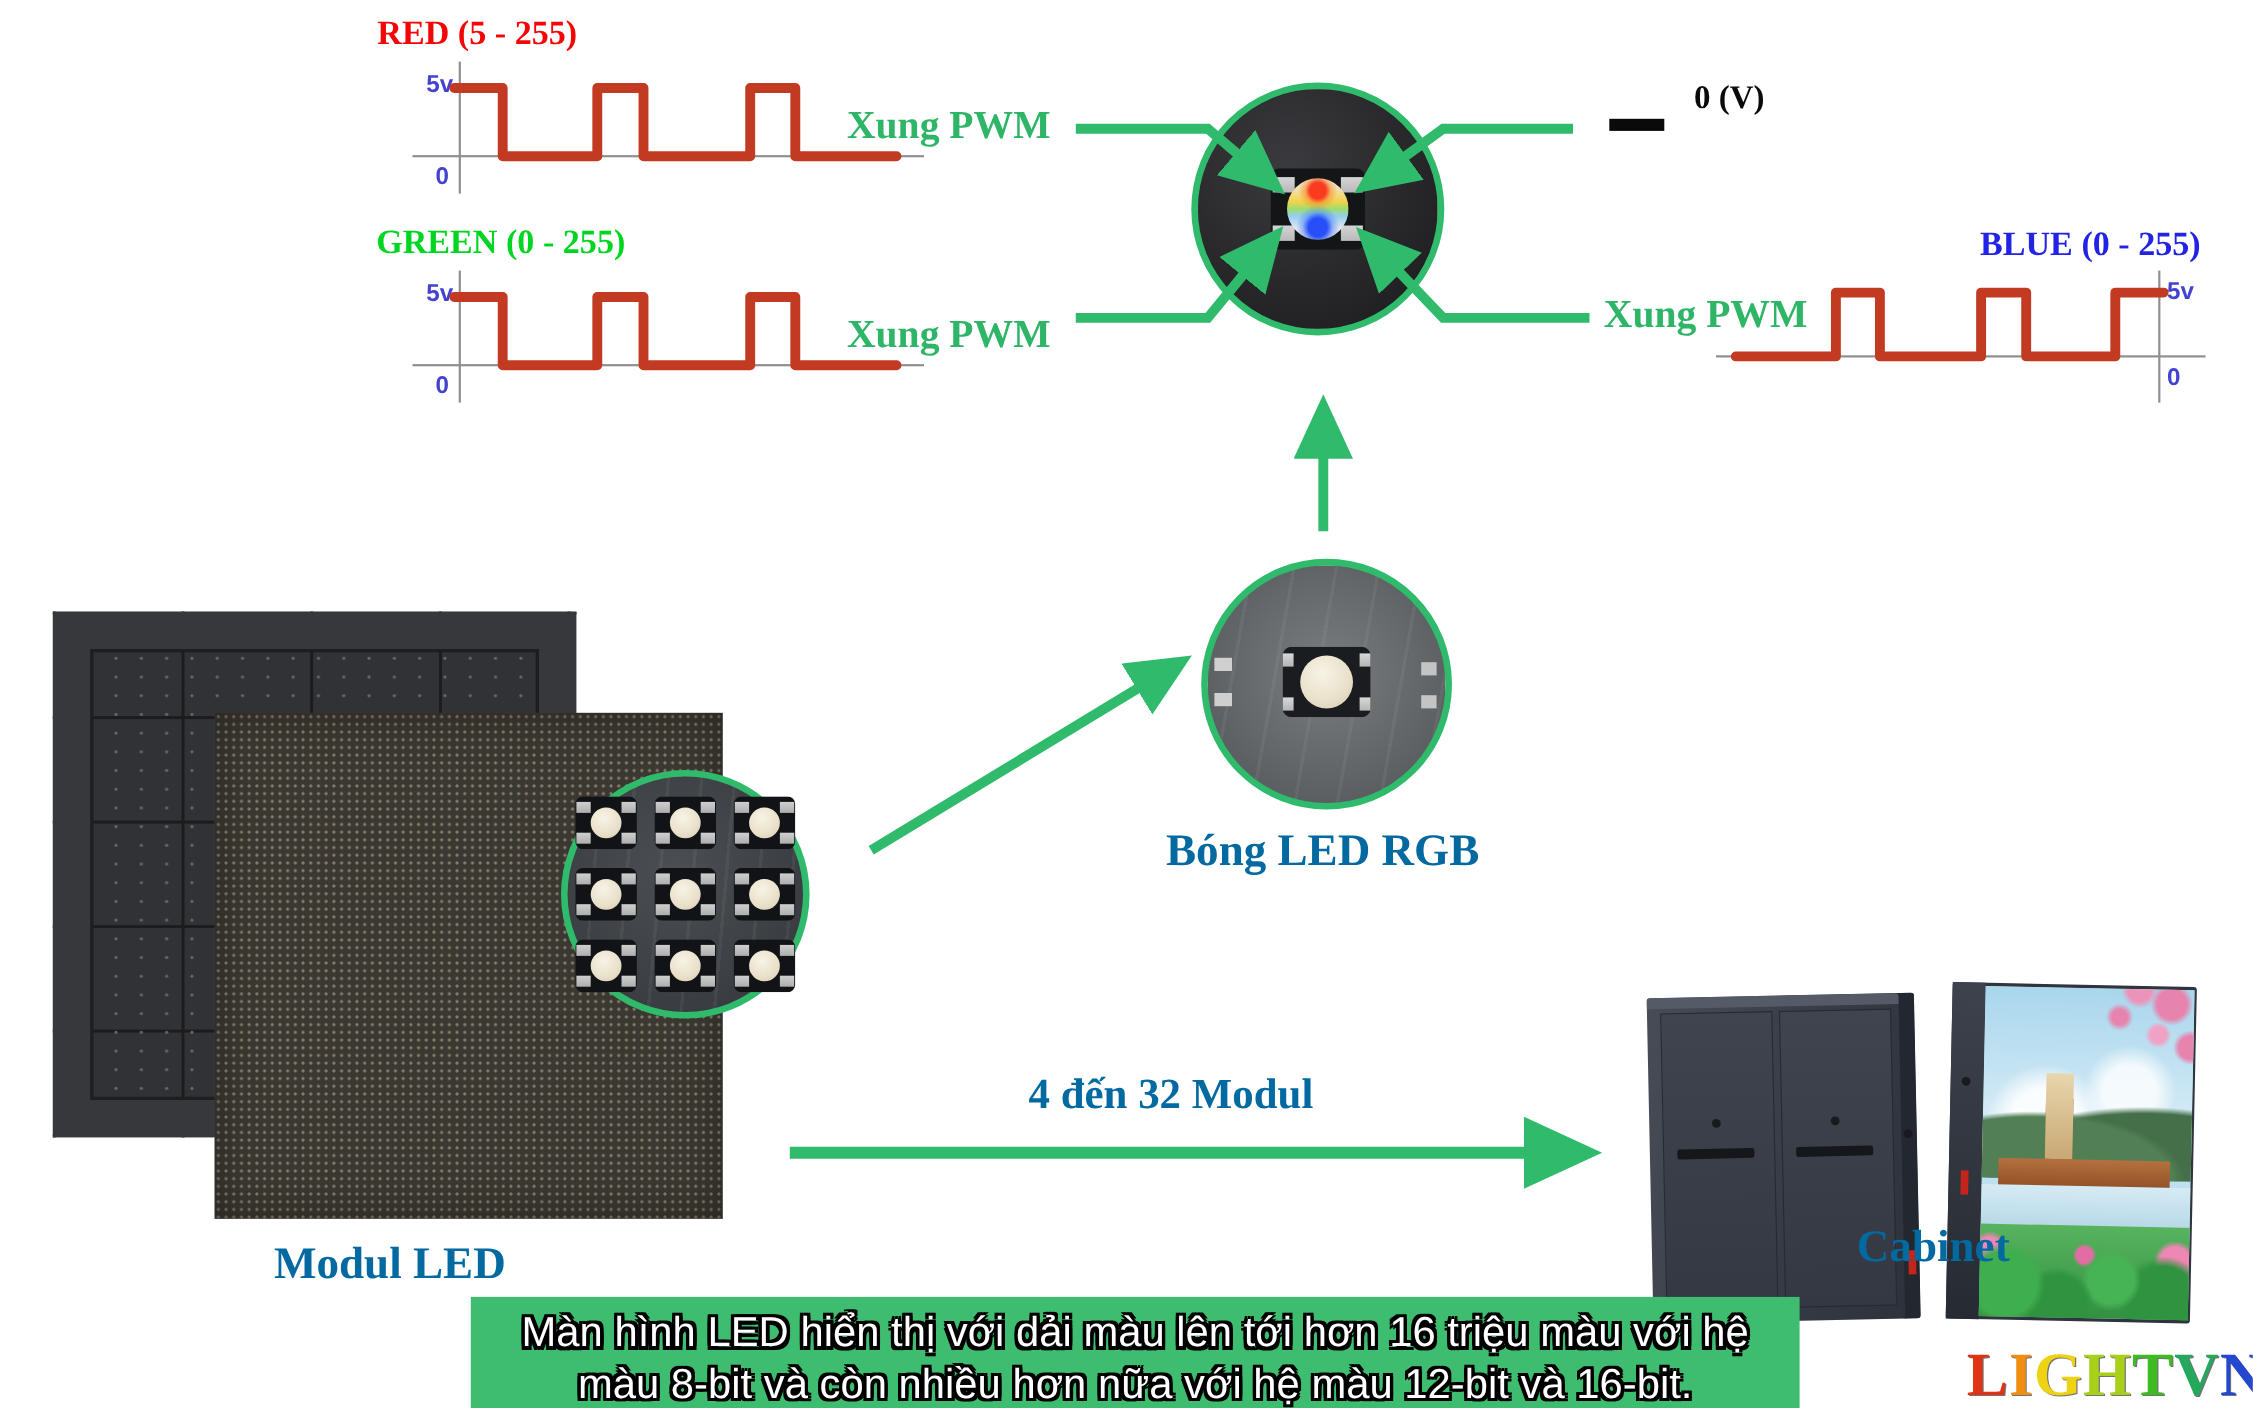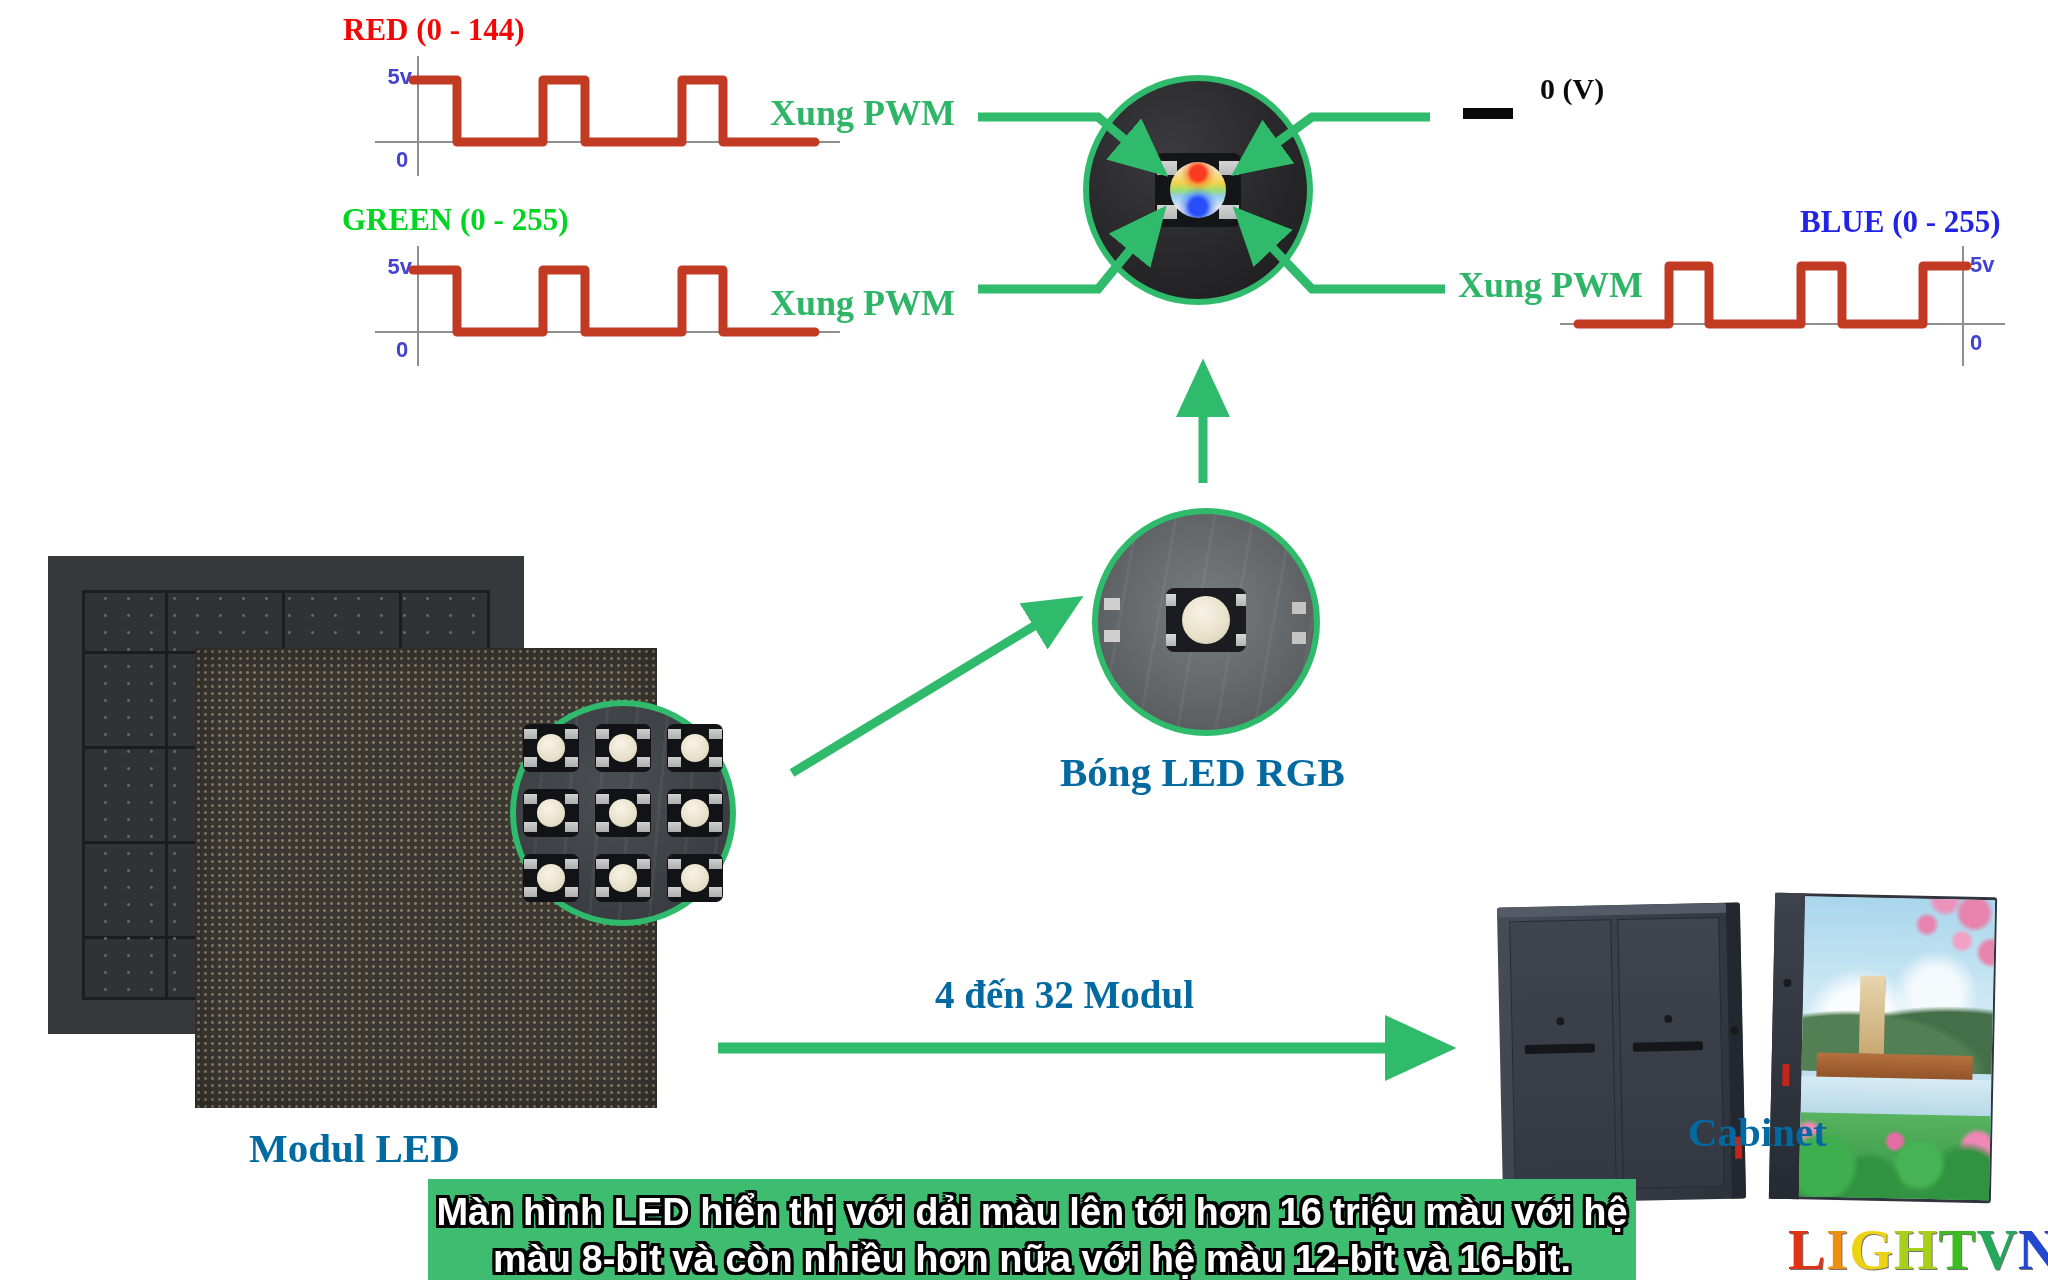--- a/index.html
+++ b/index.html
@@ -101,35 +101,35 @@
       radial-gradient(circle at 62% 55%,#46b454 0 15%,transparent 20%),
       radial-gradient(circle at 85% 75%,#2f9340 0 17%,transparent 22%),
       radial-gradient(circle at 50% 30%,#e26da4 0 6%,transparent 9%),
       radial-gradient(circle at 90% 35%,#ef87b5 0 7%,transparent 10%),
       radial-gradient(circle at 8% 25%,#ef87b5 0 5%,transparent 8%),
       linear-gradient(180deg,#58b35f,#2f8f3f);}
 
   
   .banner{background:#3ebd70;display:flex;flex-direction:column;align-items:center;justify-content:flex-start;
           padding-top:10px;box-sizing:border-box;}
-  .banner-line{font-family:"Liberation Sans",sans-serif;font-weight:bold;font-size:38px;line-height:47px;
+  .banner-line{font-family:"Liberation Sans",sans-serif;font-weight:normal;font-size:38px;line-height:47px;
      color:#fff;white-space:nowrap;
      text-shadow:-3px -3px 0 #000,3px -3px 0 #000,-3px 3px 0 #000,3px 3px 0 #000,
                  -3px 0 0 #000,3px 0 0 #000,0 -3px 0 #000,0 3px 0 #000;}
   .logo{font-weight:bold;font-size:56px;letter-spacing:1px;white-space:nowrap;
         text-shadow:1px 1px 0 rgba(0,0,0,.55);}
 
   svg.overlay{position:absolute;left:0;top:0;pointer-events:none;}
 </style>
 </head>
 <body>
 
 <div class="canvas">
 
-  <div class="abs plot-title t-red" style="left:343px;top:12px;">RED (0 - 144)</div>
+  <div class="abs plot-title t-red" style="left:343px;top:12px;">RED (5 - 255)</div>
   <div class="abs axis-v" style="left:417px;top:56px;height:120px;"></div>
   <div class="abs axis-h" style="left:375px;top:141px;width:465px;"></div>
   <div class="abs axis-lbl" style="left:372px;top:64px;width:40px;text-align:right;">5v</div>
   <div class="abs axis-lbl" style="left:396px;top:147px;">0</div>
   <svg class="abs" style="left:375px;top:70px;" width="465" height="82" viewBox="0 0 465 82">
     <polyline points="38,10 82,10 82,72 168,72 168,10 210,10 210,72 307,72 307,10 348,10 348,72 440,72" fill="none" stroke="#c23a22" stroke-width="9" stroke-linejoin="round" stroke-linecap="round"></polyline>
   </svg>
   <div class="abs pwm-lbl" style="left:770px;top:92px;">Xung PWM</div>
 
   <div class="abs plot-title t-grn" style="left:342px;top:202px;">GREEN (0 - 255)</div>

